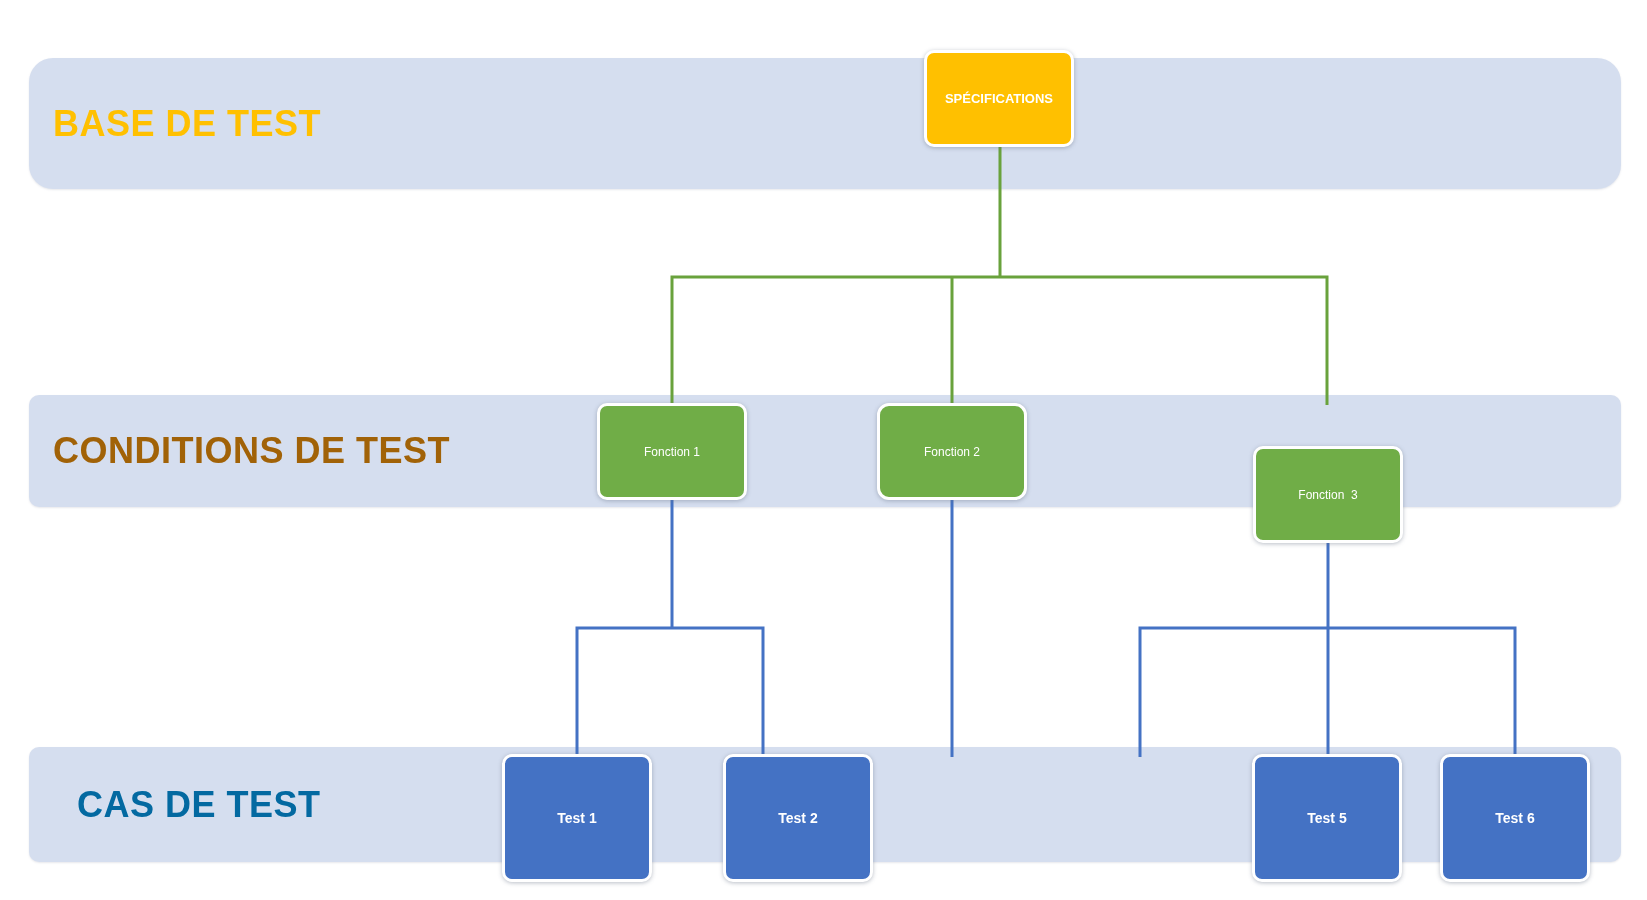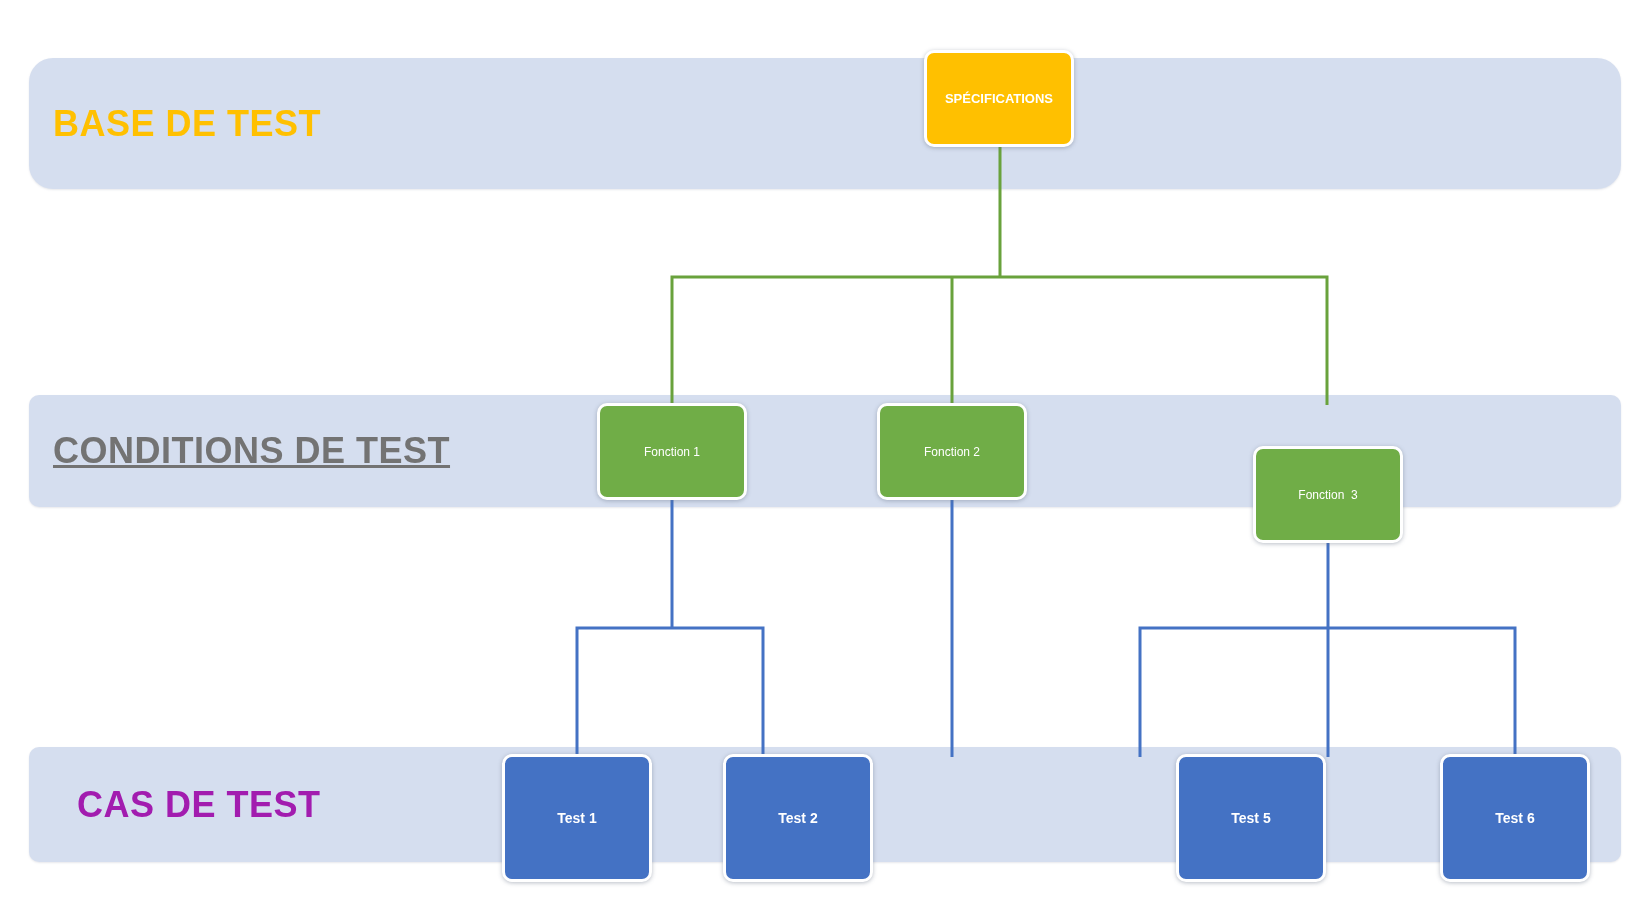--- a/index.html
+++ b/index.html
@@ -28,22 +28,22 @@
   .band-cas        { top: 747px; height: 115px; }
 
   .band-label {
     margin-left: 24px;
     font-size: 36px;
     font-weight: 600;
     letter-spacing: 0.5px;
     white-space: pre;
   }
   .band-base       .band-label { color: #FFC000; }
-  .band-conditions .band-label { color: #737373; text-decoration: underline; }
-  .band-cas        .band-label { color: #a21caf; margin-left: 48px; }
+  .band-conditions .band-label { color: #a16207; }
+  .band-cas        .band-label { color: #0369a1; margin-left: 48px; }
 
   
   svg.connectors {
     position: absolute;
     left: 0; top: 0;
     width: 1647px; height: 900px;
     z-index: 2;
   }
   .green-line { stroke: #69A23C; stroke-width: 3; fill: none; }
   .blue-line  { stroke: #4472C4; stroke-width: 3; fill: none; }
@@ -71,35 +71,35 @@
     font-weight: 600;
   }
   .node-fonction {
     top: 403px;
     width: 150px; height: 97px;
     background: #70AD47;
     font-size: 12px;
     font-weight: 400;
   }
   .f1 { left: 597px; }
-  .f2 { left: 877px; }
+  .f2 { left: 877px; border-radius: 12px; }
   .f3 { left: 1253px; margin-top: 43px; }
 
   .node-test {
     top: 754px;
     width: 150px; height: 128px;
     background: #4472C4;
     font-size: 14px;
     font-weight: 700;
   }
   .t1 { left: 502px; }
   .t2 { left: 723px; }
   .t3 { left: 877px; }
   .t4 { left: 1066px; }
-  .t5 { left: 1176px; }
+  .t5 { left: 1252px; }
   .t6 { left: 1440px; }
 </style>
 </head>
 <body>
 
 <div class="canvas">
 
   <div class="band band-base">
     <span class="band-label">BASE DE TEST</span>
   </div>

